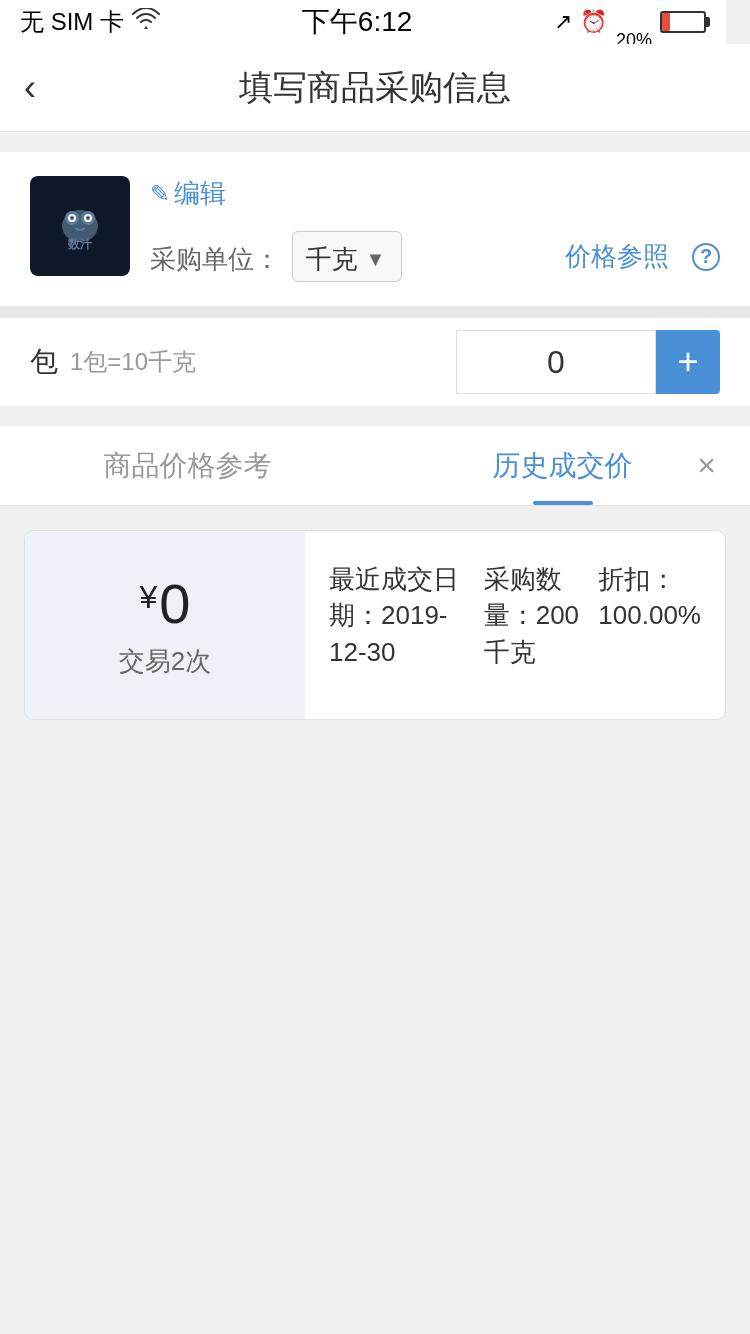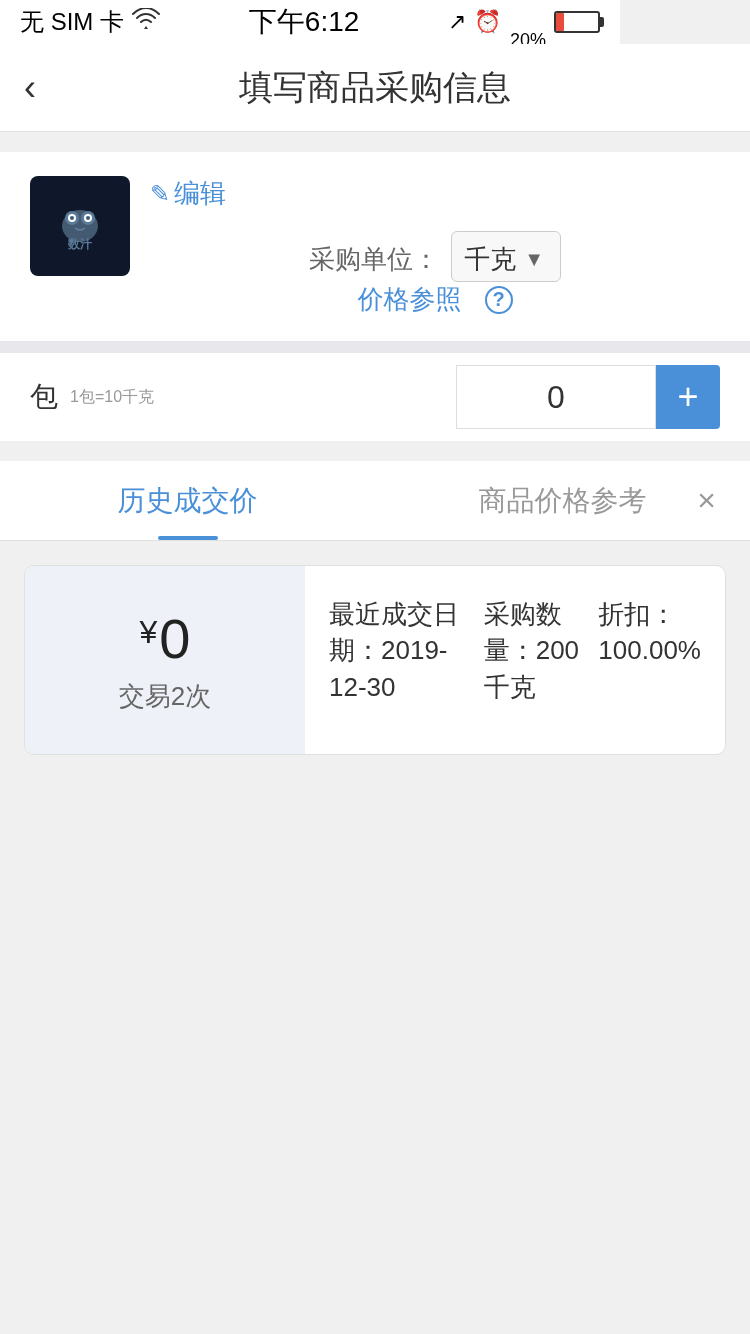--- a/index.html
+++ b/index.html
@@ -7,21 +7,21 @@
     body {
       font-family: -apple-system, "PingFang SC", "Helvetica Neue", sans-serif;
       background: #f0f0f0;
       width: 750px;
       min-height: 1334px;
       overflow-x: hidden;
     }
 
     
     .status-bar {
-      width: 620px;
+      width: 726px;
       height: 44px;
       background: #fff;
       display: flex;
       align-items: center;
       justify-content: space-between;
       padding: 0 20px;
       font-size: 26px;
       font-weight: 500;
     }
     .status-left {
@@ -136,21 +136,20 @@
       gap: 4px;
       cursor: pointer;
     }
     .edit-icon {
       font-size: 24px;
     }
     .product-unit-row {
       display: flex;
       align-items: center;
       justify-content: space-between;
-      flex-direction: column;
     }
     .unit-label {
       font-size: 26px;
       color: #666;
     }
     .unit-select {
       display: inline-flex;
       align-items: center;
       border: 1px solid #ccc;
       border-radius: 6px;
@@ -206,21 +205,21 @@
       display: flex;
       align-items: center;
       gap: 12px;
     }
     .unit-icon {
       font-size: 28px;
       color: #333;
       font-weight: 500;
     }
     .unit-conversion {
-      font-size: 16px;
+      font-size: 24px;
       color: #999;
     }
     .quantity-right {
       margin-left: auto;
       display: flex;
       align-items: center;
       gap: 0;
     }
     .quantity-input-box {
       width: 200px;
@@ -424,26 +423,26 @@
   </div>
   <div class="quantity-right">
     <div class="quantity-input-box">
       <span>0</span>
     </div>
     <button class="quantity-plus">+</button>
   </div>
 </div>
 
 <div class="tab-bar">
+  <div class="tab-item">
+    <span>商品价格参考</span>
+  </div>
   <div class="tab-item active">
     <span>历史成交价</span>
     <div class="tab-underline"></div>
-  </div>
-  <div class="tab-item">
-    <span>商品价格参考</span>
   </div>
   <span class="tab-close">×</span>
 </div>
 
 <div class="content-area">
   <div class="price-card">
     <div class="price-card-left">
       <div class="price-amount">
         <span class="price-currency">¥</span>
         <span>0</span>

